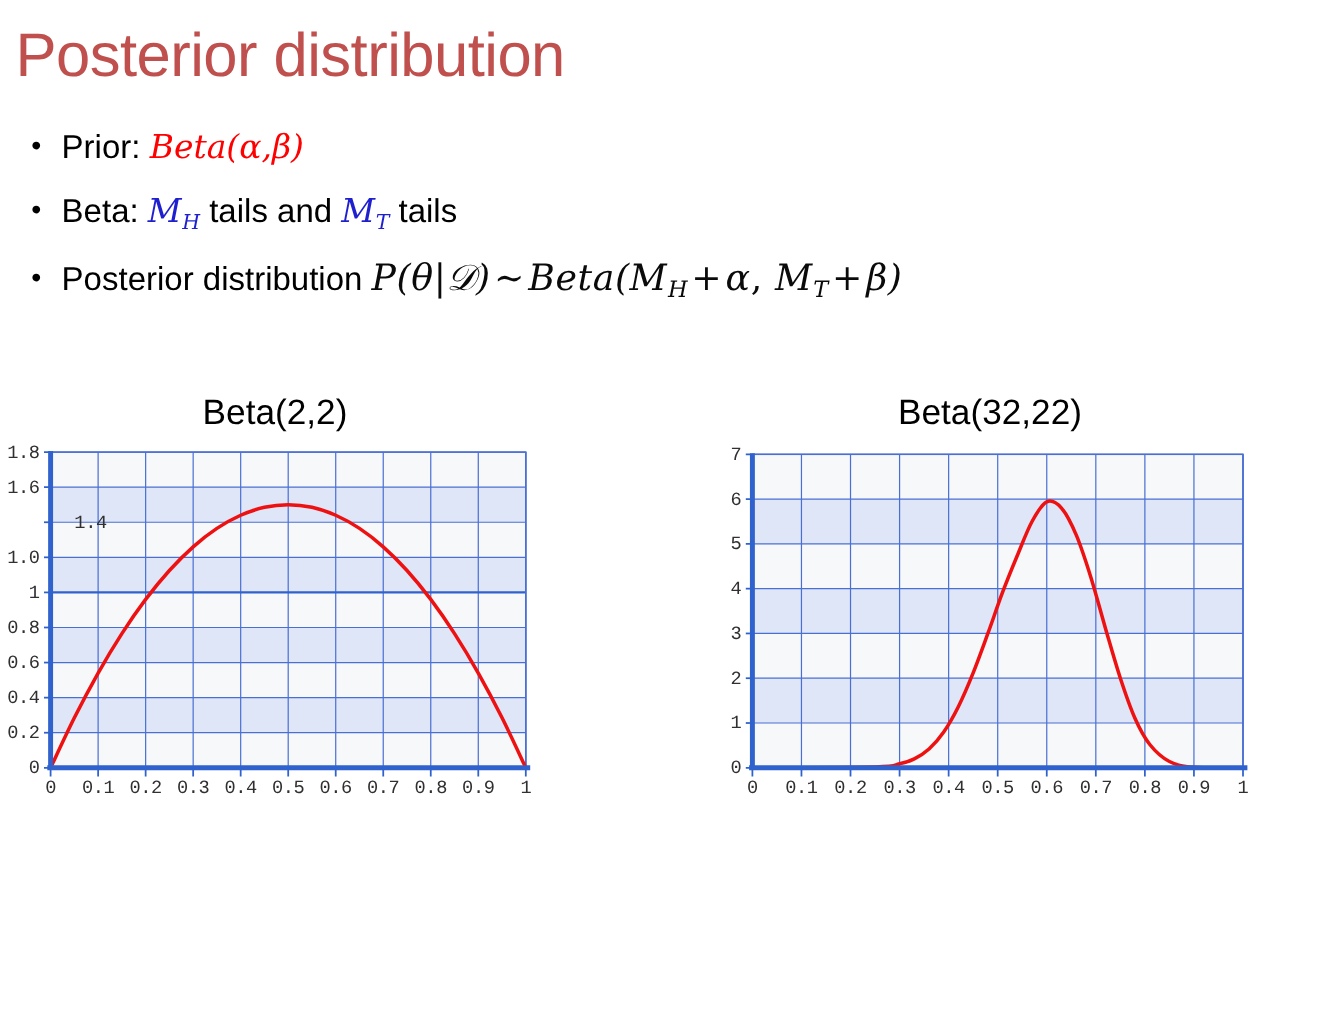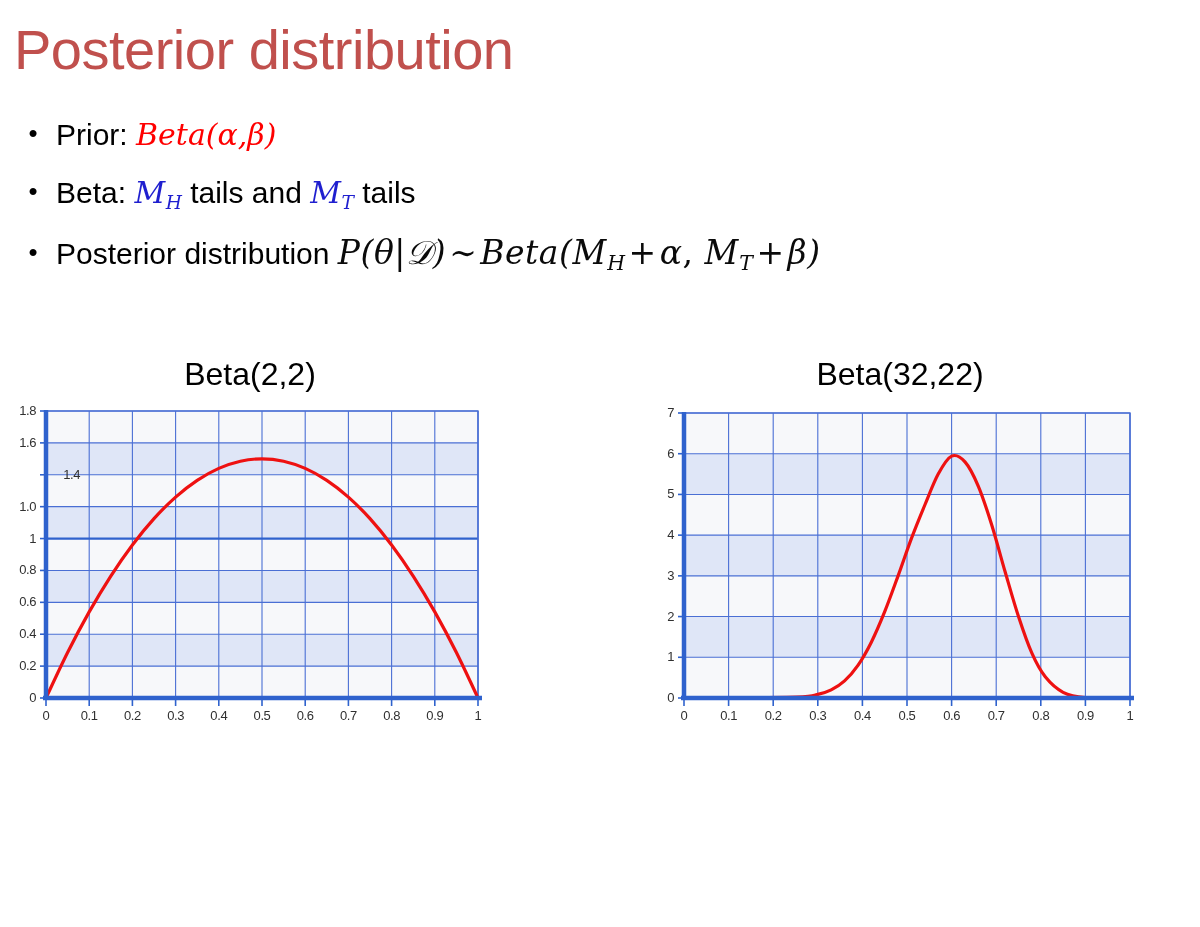--- a/index.html
+++ b/index.html
@@ -99,22 +99,22 @@
     font-size: 32px;
     line-height: 1;
     color: #000;
     white-space: nowrap;
   }
   .plot-wrap {
     position: absolute;
   }
   .tick-label {
     position: absolute;
-    font-family: Liberation Sans, sans-serif;
-    font-size: 13px;
+    font-family: Liberation Mono, monospace;
+    font-size: 17px;
     color: #303030;
     white-space: nowrap;
     letter-spacing: -0.4px;
   }
   .ytick { text-align: right; }
   .xtick { text-align: center; }
   svg { display: block; }
 </style>
 </head>
 <body>
@@ -222,21 +222,21 @@
         </g>
     </svg>
     <div id="p1-ylabels">
         <div class="tick-label ytick" style="left: 0px; width: 36px; top: 288px;">0</div>
         <div class="tick-label ytick" style="left: 0px; width: 36px; top: 256.111px;">0.2</div>
         <div class="tick-label ytick" style="left: 0px; width: 36px; top: 224.222px;">0.4</div>
         <div class="tick-label ytick" style="left: 0px; width: 36px; top: 192.333px;">0.6</div>
         <div class="tick-label ytick" style="left: 0px; width: 36px; top: 160.444px;">0.8</div>
         <div class="tick-label ytick" style="left: 0px; width: 36px; top: 128.556px;">1</div>
         <div class="tick-label ytick" style="left: 0px; width: 36px; top: 96.6667px;">1.0</div>
-        <div class="tick-label ytick" style="left: 0px; width: 36px; top: 64.7778px; padding-left: 44px;">1.4</div>
+        <div class="tick-label ytick" style="left: 17px; width: 36px; top: 64.7778px; padding-left: 44px;">1.4</div>
         <div class="tick-label ytick" style="left: 0px; width: 36px; top: 32.8889px;">1.6</div>
         <div class="tick-label ytick" style="left: 0px; width: 36px; top: 1px;">1.8</div>
       </div>
     <div id="p1-xlabels">
         <div class="tick-label xtick" style="left: 22px; width: 48px; top: 306px;">0</div>
         <div class="tick-label xtick" style="left: 65.2px; width: 48px; top: 306px;">0.1</div>
         <div class="tick-label xtick" style="left: 108.4px; width: 48px; top: 306px;">0.2</div>
         <div class="tick-label xtick" style="left: 151.6px; width: 48px; top: 306px;">0.3</div>
         <div class="tick-label xtick" style="left: 194.8px; width: 48px; top: 306px;">0.4</div>
         <div class="tick-label xtick" style="left: 238px; width: 48px; top: 306px;">0.5</div>

